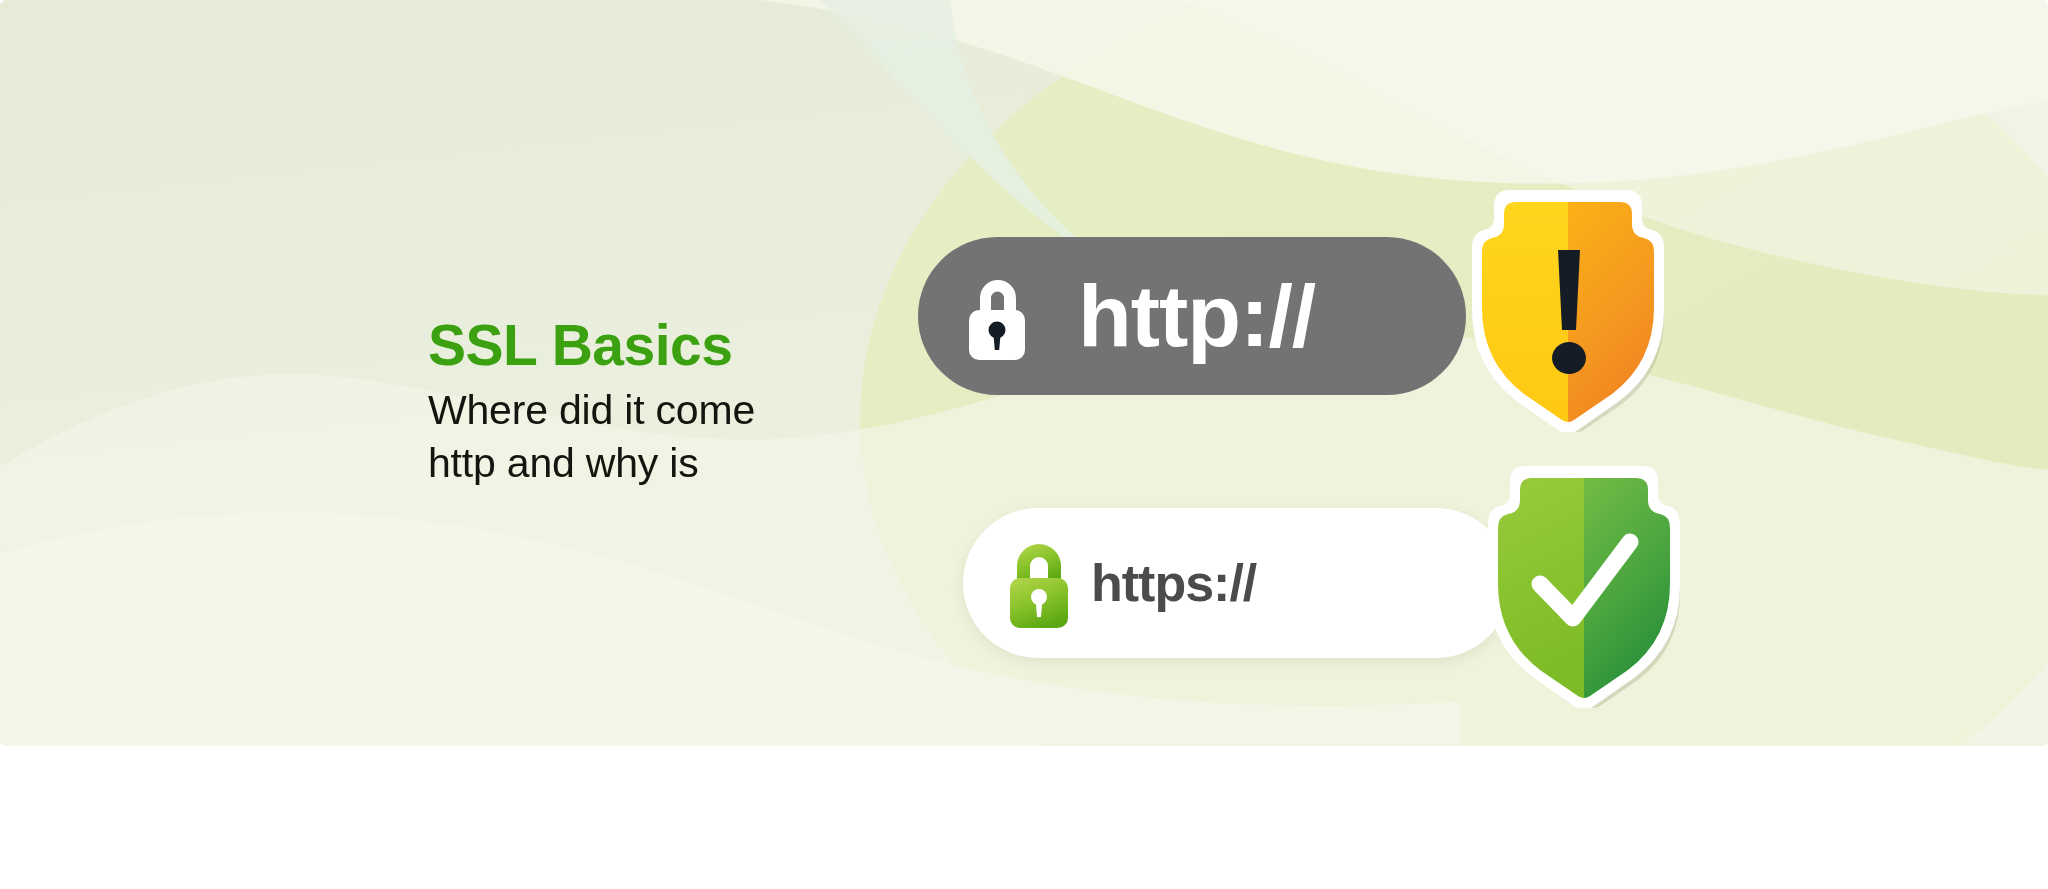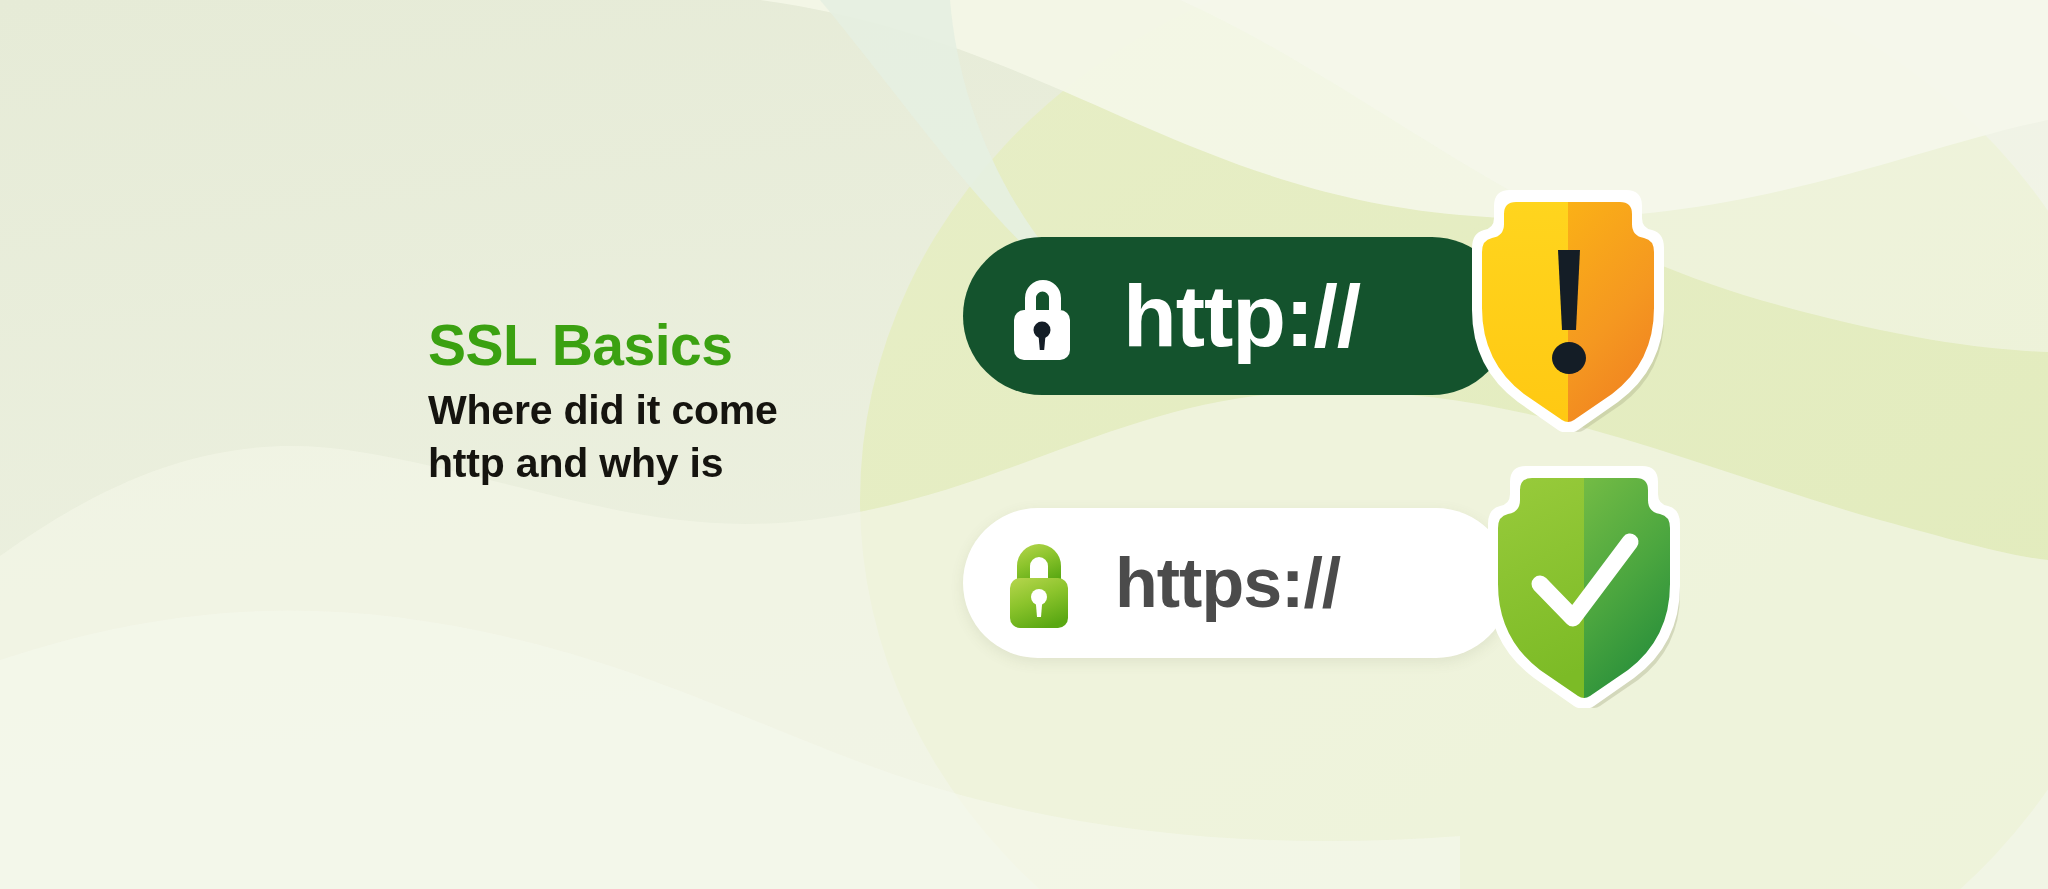--- a/index.html
+++ b/index.html
@@ -3,24 +3,25 @@
 <meta charset="utf-8">
 <style>
   html, body {
     margin: 0;
     padding: 0;
     background: #ffffff;
   }
   #banner {
     position: relative;
     width: 2048px;
-    height: 889px;
+    height: 746px;
     overflow: hidden;
     background: #e6ebd7;
     font-family: "Liberation Sans", sans-serif;
+    border-radius: 7px;
   }
 
   
   #bg-layer {
     position: absolute;
     inset: 0;
     width: 100%;
     height: 100%;
     display: block;
   }
@@ -37,41 +38,41 @@
     font-weight: 700;
     font-size: 57px;
     line-height: 1.02;
     letter-spacing: -0.5px;
     color: #3ba111;
     margin: 0 0 10px 0;
     white-space: nowrap;
   }
   #subtitle {
     font-family: "Liberation Sans", sans-serif;
-    font-weight: 700;
+    font-weight: 400;
     font-size: 41px;
     line-height: 1.28;
     letter-spacing: -0.2px;
     color: #15140f;
     margin: 0;
   }
 
   
   .url-bar {
     position: absolute;
     display: flex;
     align-items: center;
     box-sizing: border-box;
   }
   #http-bar {
-    left: 963px;
+    left: 918px;
     top: 237px;
     width: 548px;
     height: 158px;
-    background: #14532d;
+    background: #737373;
     border-radius: 79px;
     padding-left: 42px;
     z-index: 3;
   }
   #https-bar {
     left: 963px;
     top: 508px;
     width: 548px;
     height: 150px;
     background: #ffffff;
@@ -86,22 +87,22 @@
     letter-spacing: -1px;
   }
   #http-text {
     color: #ffffff;
     font-size: 88px;
     margin-left: 44px;
     line-height: 1;
   }
   #https-text {
     color: #4b4b4b;
-    font-size: 70px;
-    margin-left: 40px;
+    font-size: 52px;
+    margin-left: 16px;
     line-height: 1;
   }
   .lock-icon { flex: 0 0 auto; display:block; }
 
   
   .shield {
     position: absolute;
     z-index: 4;
     display: block;
   }

